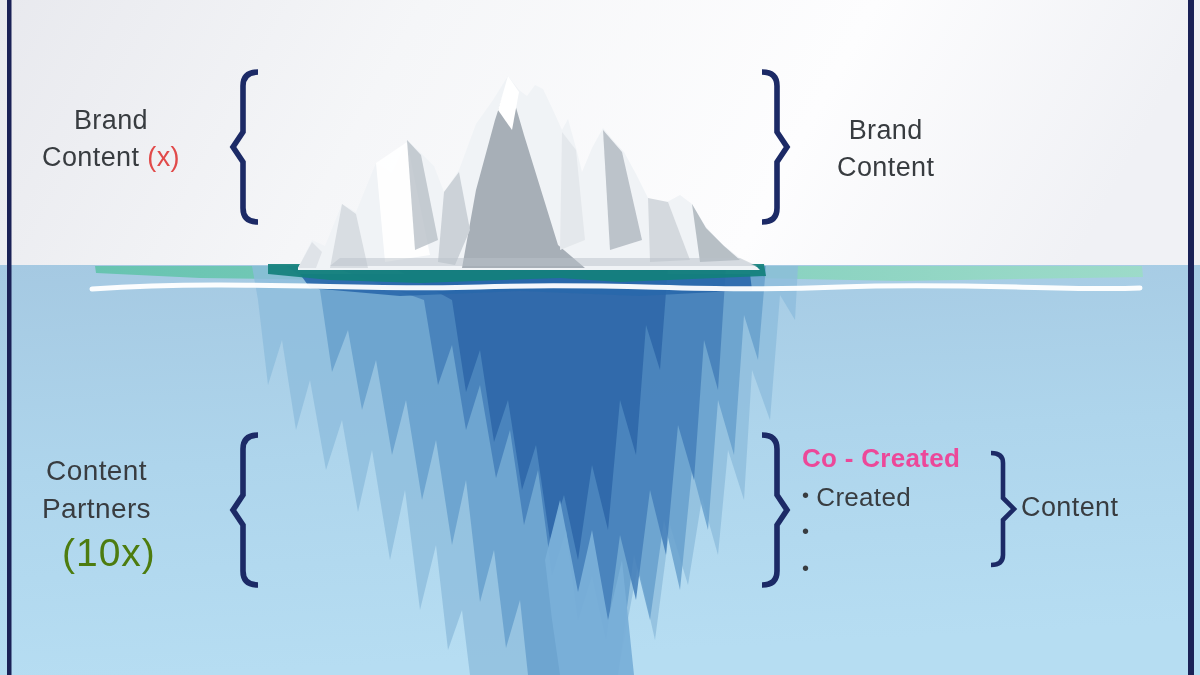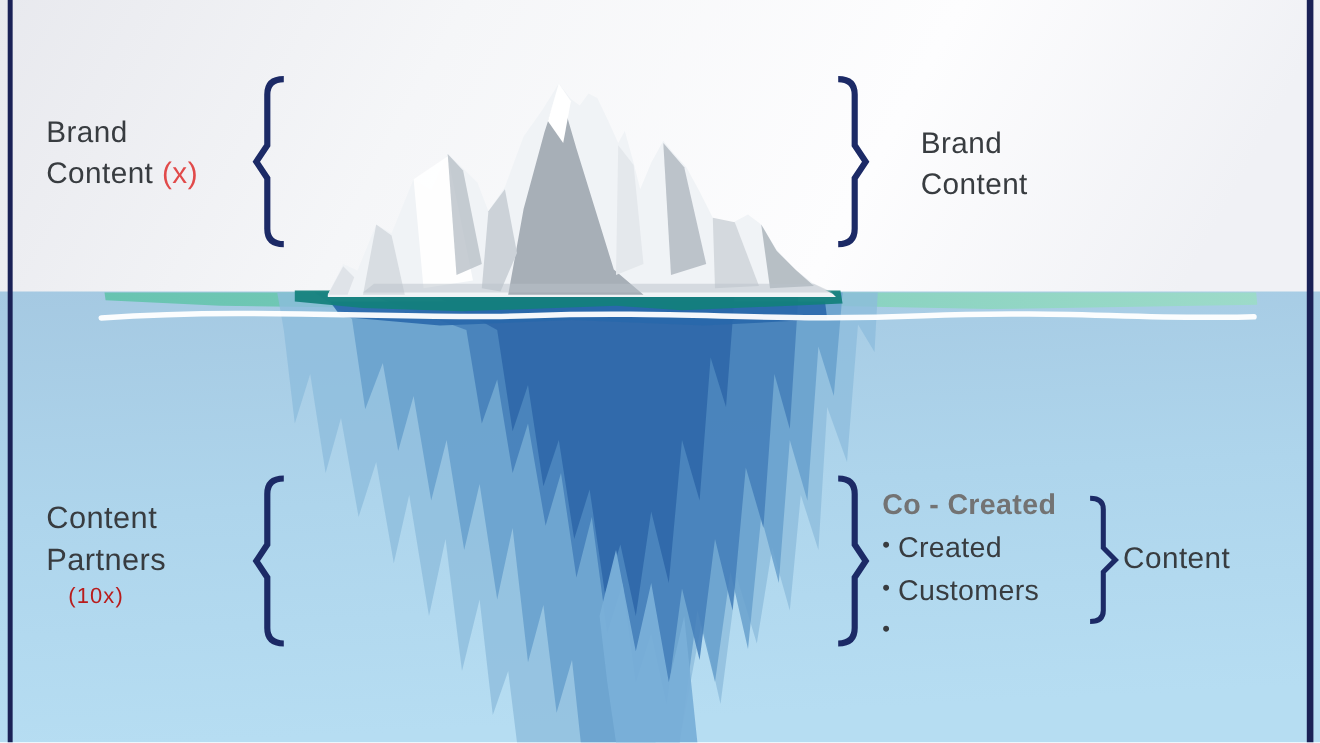--- a/index.html
+++ b/index.html
@@ -2,28 +2,28 @@
 <html><head>
 <meta charset="utf-8">
 <style>
   html,body{margin:0;padding:0;background:#fff;}
   .stage{
     position:relative;width:1200px;height:675px;overflow:hidden;
     font-family:"Liberation Sans",sans-serif;color:#383c40;
     -webkit-font-smoothing:antialiased;
   }
   .scene{position:absolute;inset:0;width:1200px;height:675px;display:block;}
-  .label{position:absolute;font-size:27px;line-height:37px;letter-spacing:.4px;color:#383c40;}
+  .label{position:absolute;font-size:27px;line-height:37px;letter-spacing:.4px;color:#383c40;text-align:center;}
   .label .red{color:#e14a4a;}
   .brand-content{left:42px;top:102px;}
   .brand-created{left:837px;top:112px;line-height:36.5px;}
   .content-marketing{left:42px;top:452px;font-size:28px;line-height:38px;}
-  .marketing-mult{position:absolute;left:62px;top:531px;font-size:20px;letter-spacing:1px;color:#b91c1c;}
+  .marketing-mult{position:absolute;left:62px;top:531px;font-size:39px;letter-spacing:1px;color:#4d7c0f;}
   .co-created{position:absolute;left:802px;top:443px;}
-  .co-created .title{font-size:26px;font-weight:700;letter-spacing:.3px;color:#737373;margin-bottom:5px;}
+  .co-created .title{font-size:26px;font-weight:700;letter-spacing:.3px;color:#ec4899;margin-bottom:5px;}
   .bullet-row{font-size:26px;line-height:36.4px;letter-spacing:.3px;display:flex;align-items:baseline;}
   .bullet-dot{font-size:20px;margin-right:7px;position:relative;top:-4px;}
   .eco-label{left:1021px;top:490px;font-size:27px;line-height:34px;}
   .brace{position:absolute;}
   .brace path{fill:none;stroke:#1c2a66;stroke-linejoin:miter;stroke-miterlimit:12;}
   .brace-big path{stroke-width:5.6px;}
   .brace-small path{stroke-width:4.6px;}
   .tl-brace{left:229px;top:68px;}
   .tr-brace{left:759px;top:68px;}
   .bl-brace{left:229px;top:431px;}
@@ -138,21 +138,20 @@
   <div class="marketing-mult">(10x)</div>
 
   <div class="co-created">
     <div class="title">Co - Created</div>
     <div class="bullet-row">
       <span class="bullet-dot">•</span>
       <span>Created</span>
     </div>
     <div class="bullet-row">
       <span class="bullet-dot">•</span>
-      <span>Customers</span>
     </div>
     <div class="bullet-row">
       <span class="bullet-dot">•</span>
     </div>
   </div>
 
   <div class="label eco-label">
     <div>Content</div>
   </div>
 

